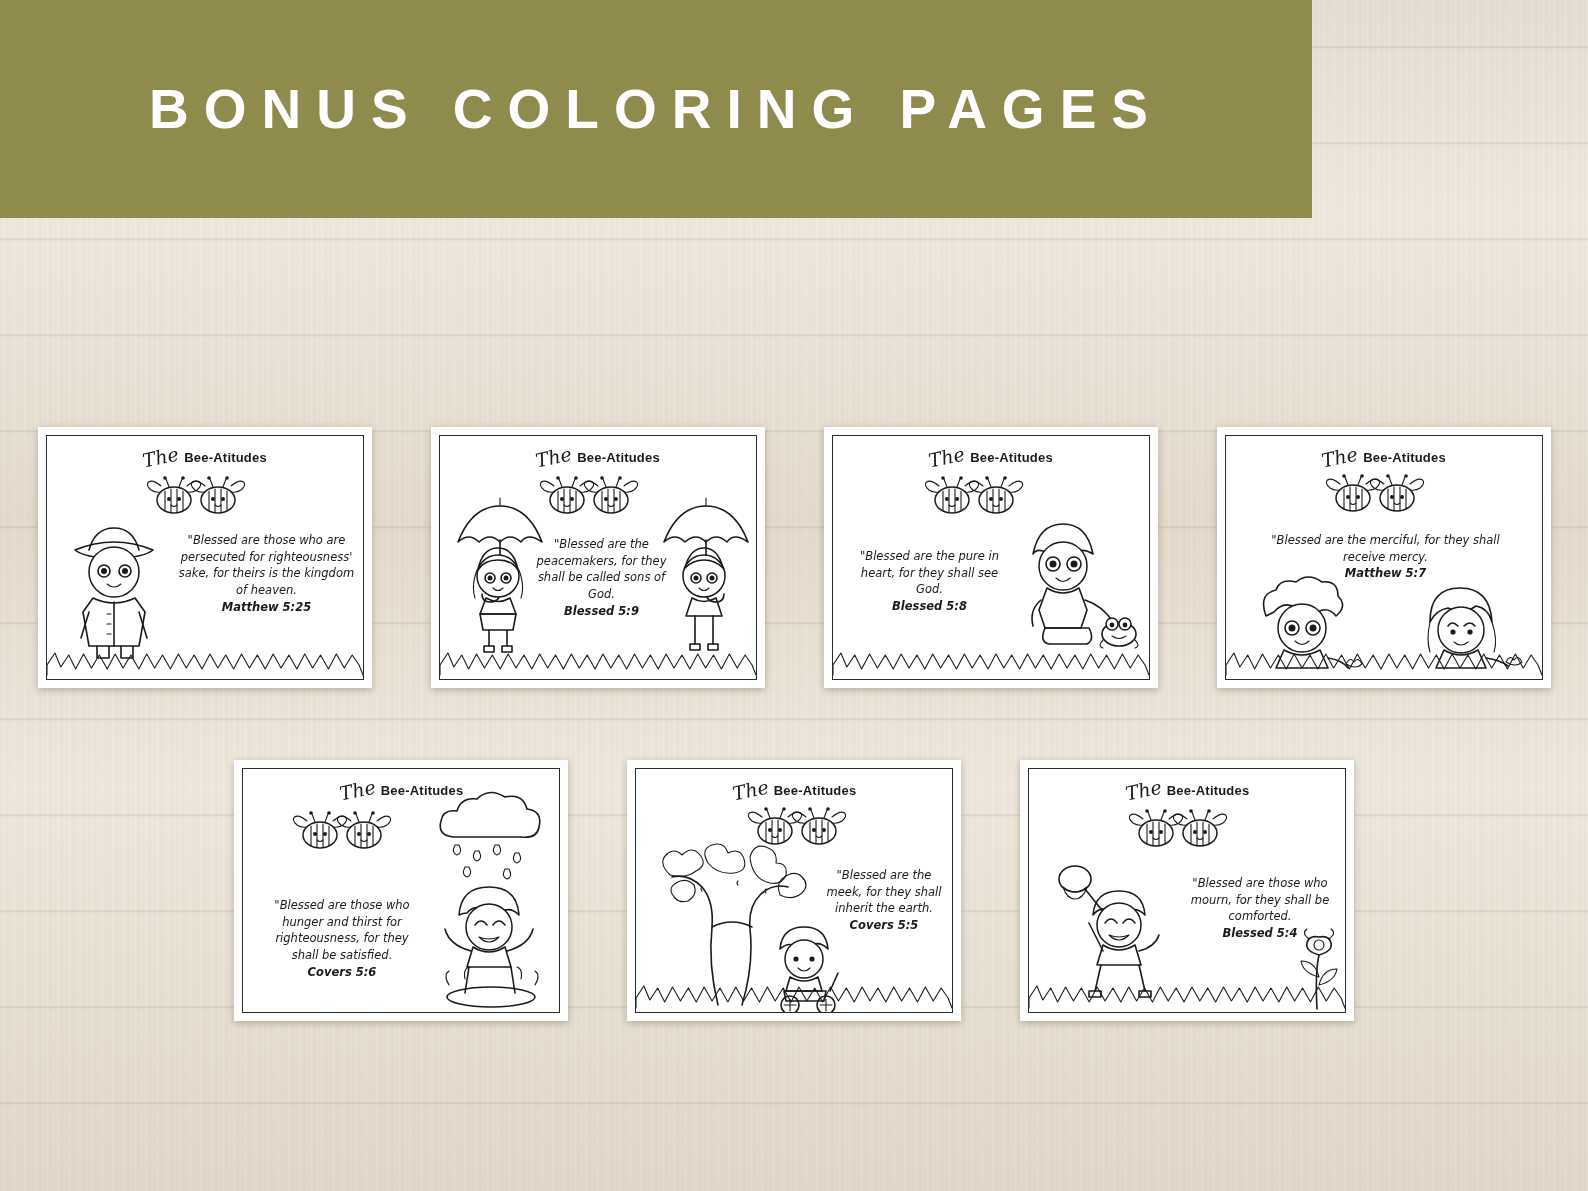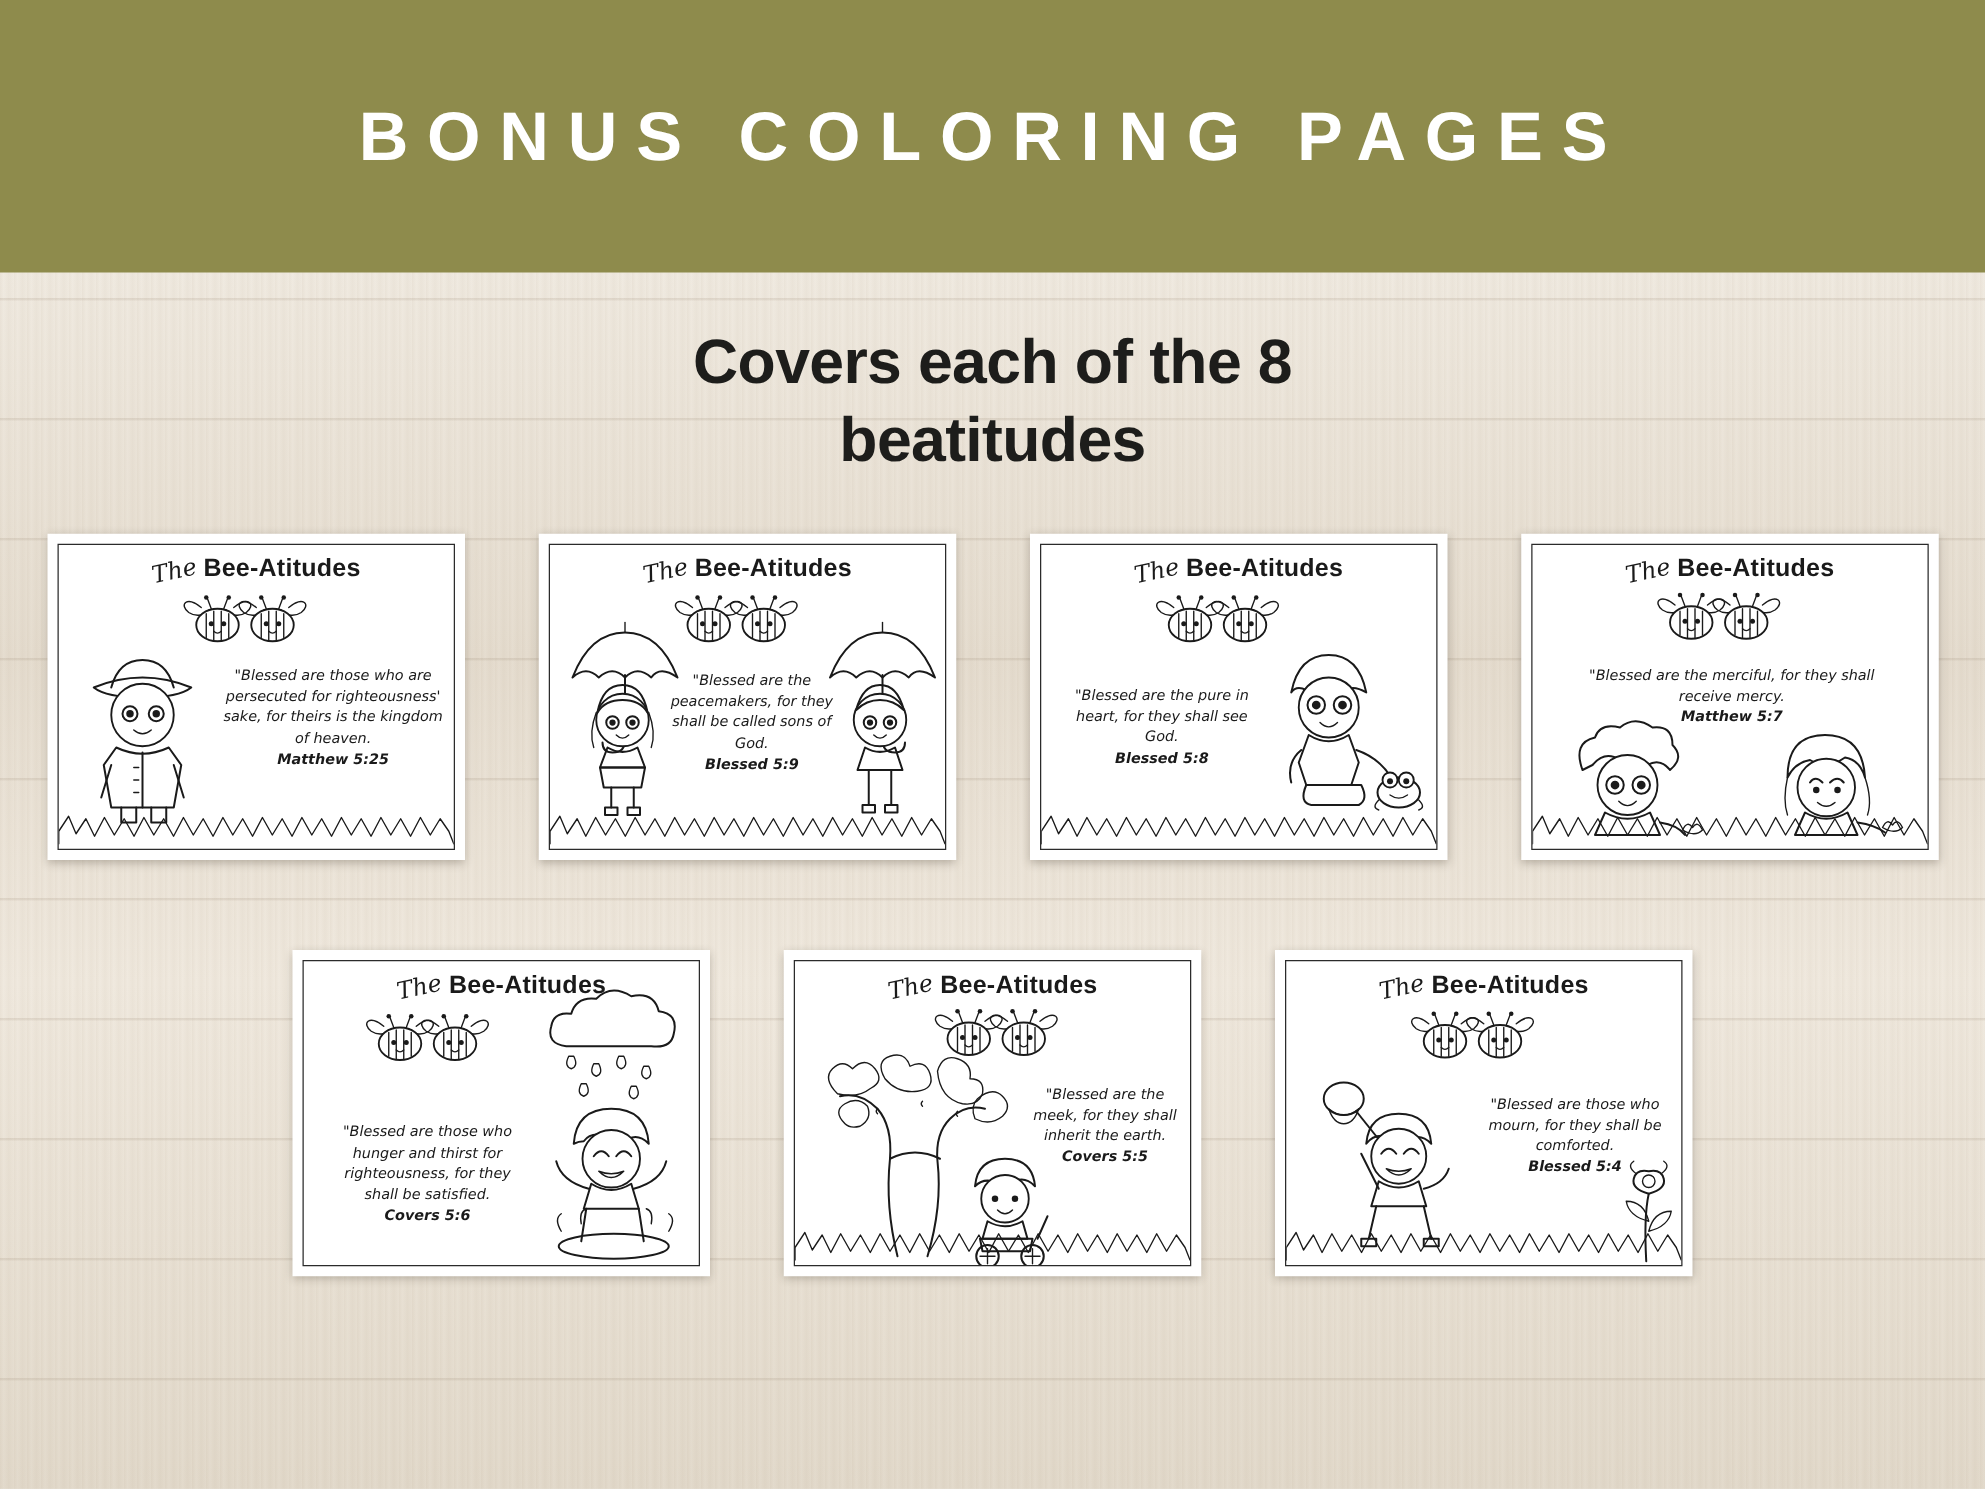--- a/index.html
+++ b/index.html
@@ -36,21 +36,21 @@
         rgba(255,255,255,0.03) 11px
       ),
       linear-gradient(180deg, #e6ded2 0%, #efe9df 18%, #e4dbcd 44%, #efe8dd 66%, #e1d8c9 100%);
   }
 
   
   #banner {
     position: absolute;
     left: 0;
     top: 0;
-    width: 1588px;
+    width: 1312px;
     height: 218px;
     background: #8e8b4c;
     display: flex;
     align-items: center;
     justify-content: center;
   }
   #banner-title {
     color: #ffffff;
     font-size: 55px;
     font-weight: bold;
@@ -115,21 +115,21 @@
   .card-title .the {
     font-family: "DejaVu Serif", serif;
     font-style: italic;
     font-size: 19px;
     display: inline-block;
     transform: rotate(-12deg) translateY(2px);
     margin-right: 6px;
   }
   .card-title .name {
     font-weight: bold;
-    font-size: 20px;
+    font-size: 13px;
     letter-spacing: 0.2px;
   }
 
   
   .verse {
     position: absolute;
     font-size: 11.5px;
     line-height: 1.45;
     color: #1a1a1a;
     font-style: italic;
@@ -161,24 +161,20 @@
 </style>
 </head>
 <body>
 
 <div id="page">
 
   <div id="banner">
     <div id="banner-title">BONUS COLORING PAGES</div>
   </div>
 
-  <div id="subtitle">
-    <div>Covers each of the 8</div>
-    <div>beatitudes</div>
-  </div>
 
   <div class="row" id="row1">
 
     <div class="card">
       <div class="card-inner">
         <div class="card-title">
           <span class="the">The</span><span class="name">Bee-Atitudes</span>
         </div>
 
         <div class="bees" style="left:96px; top:38px;">

